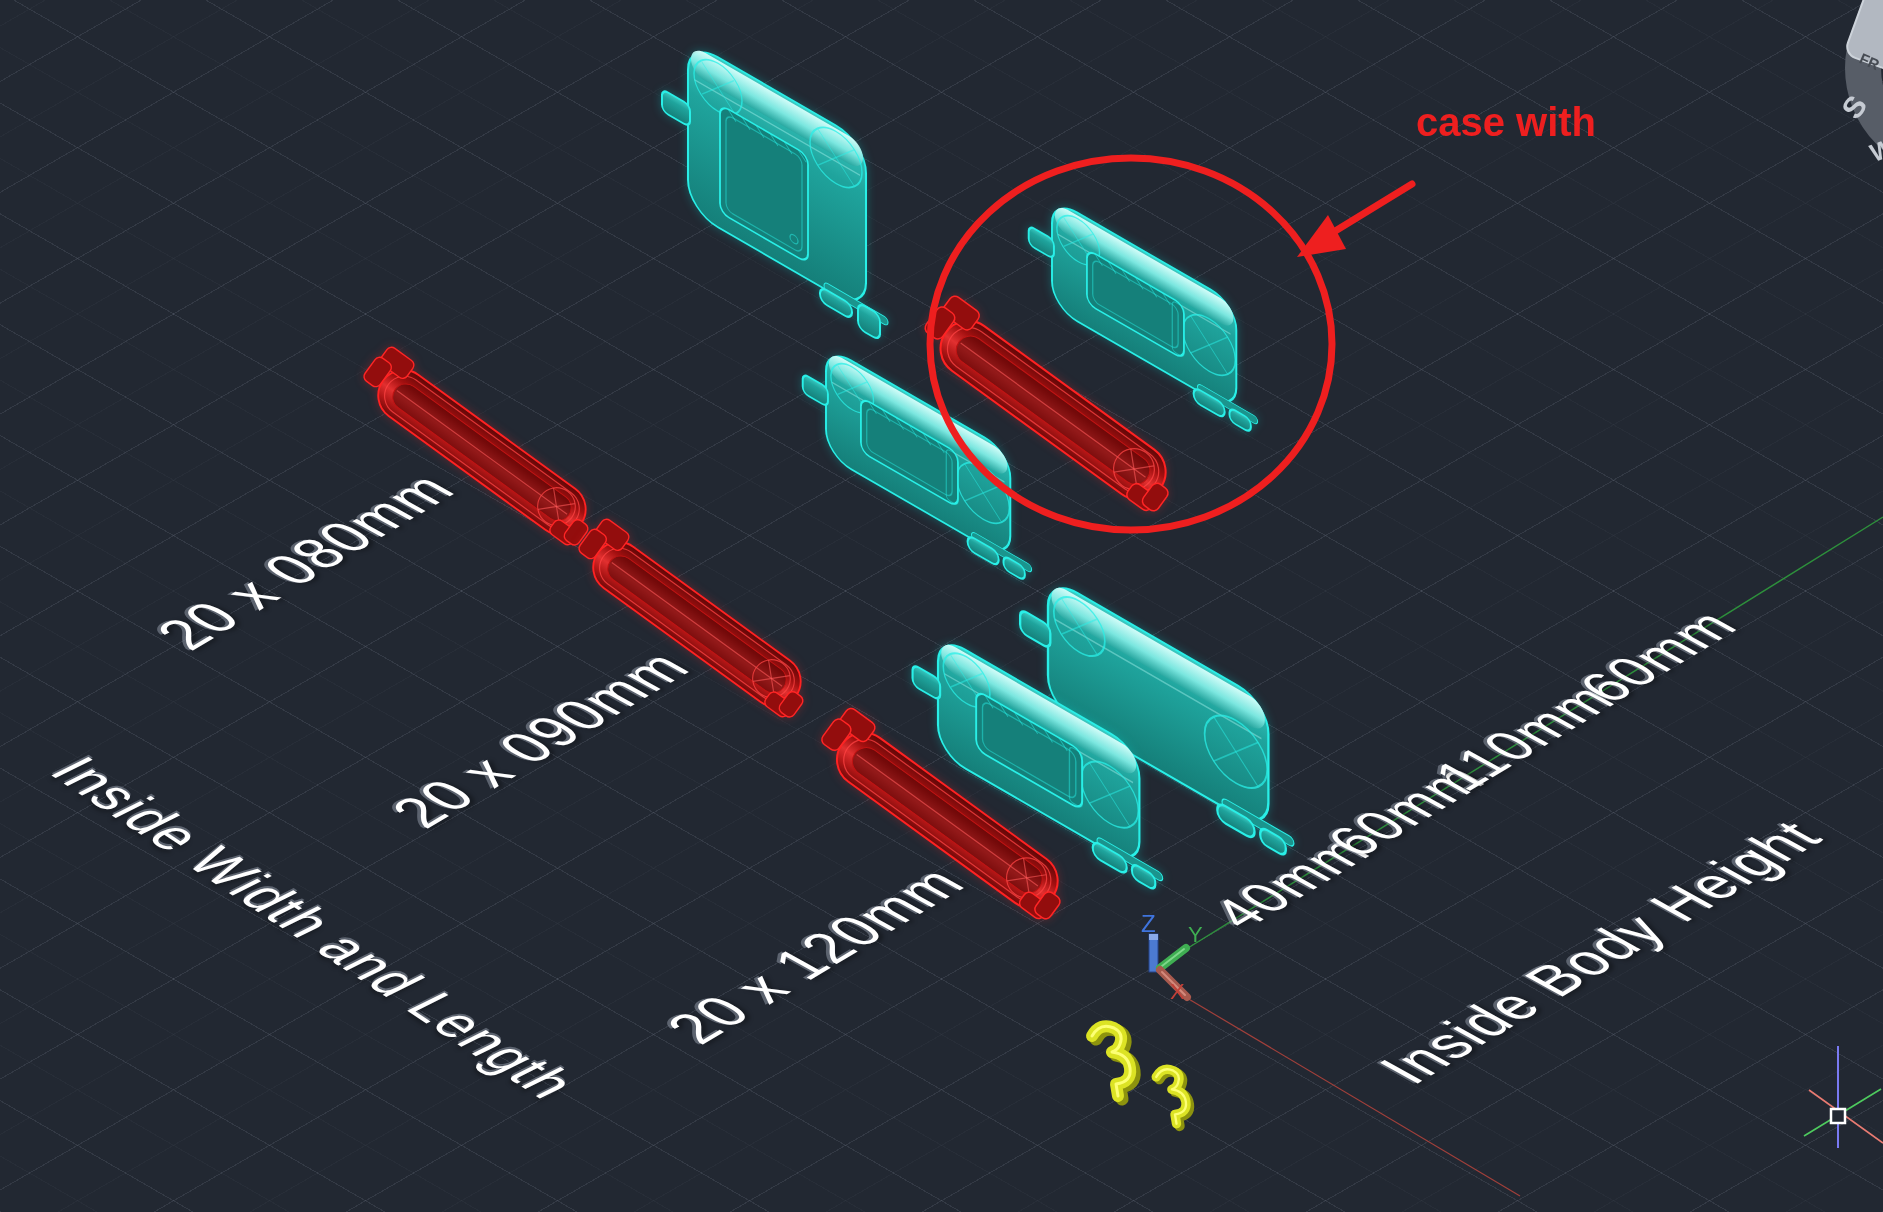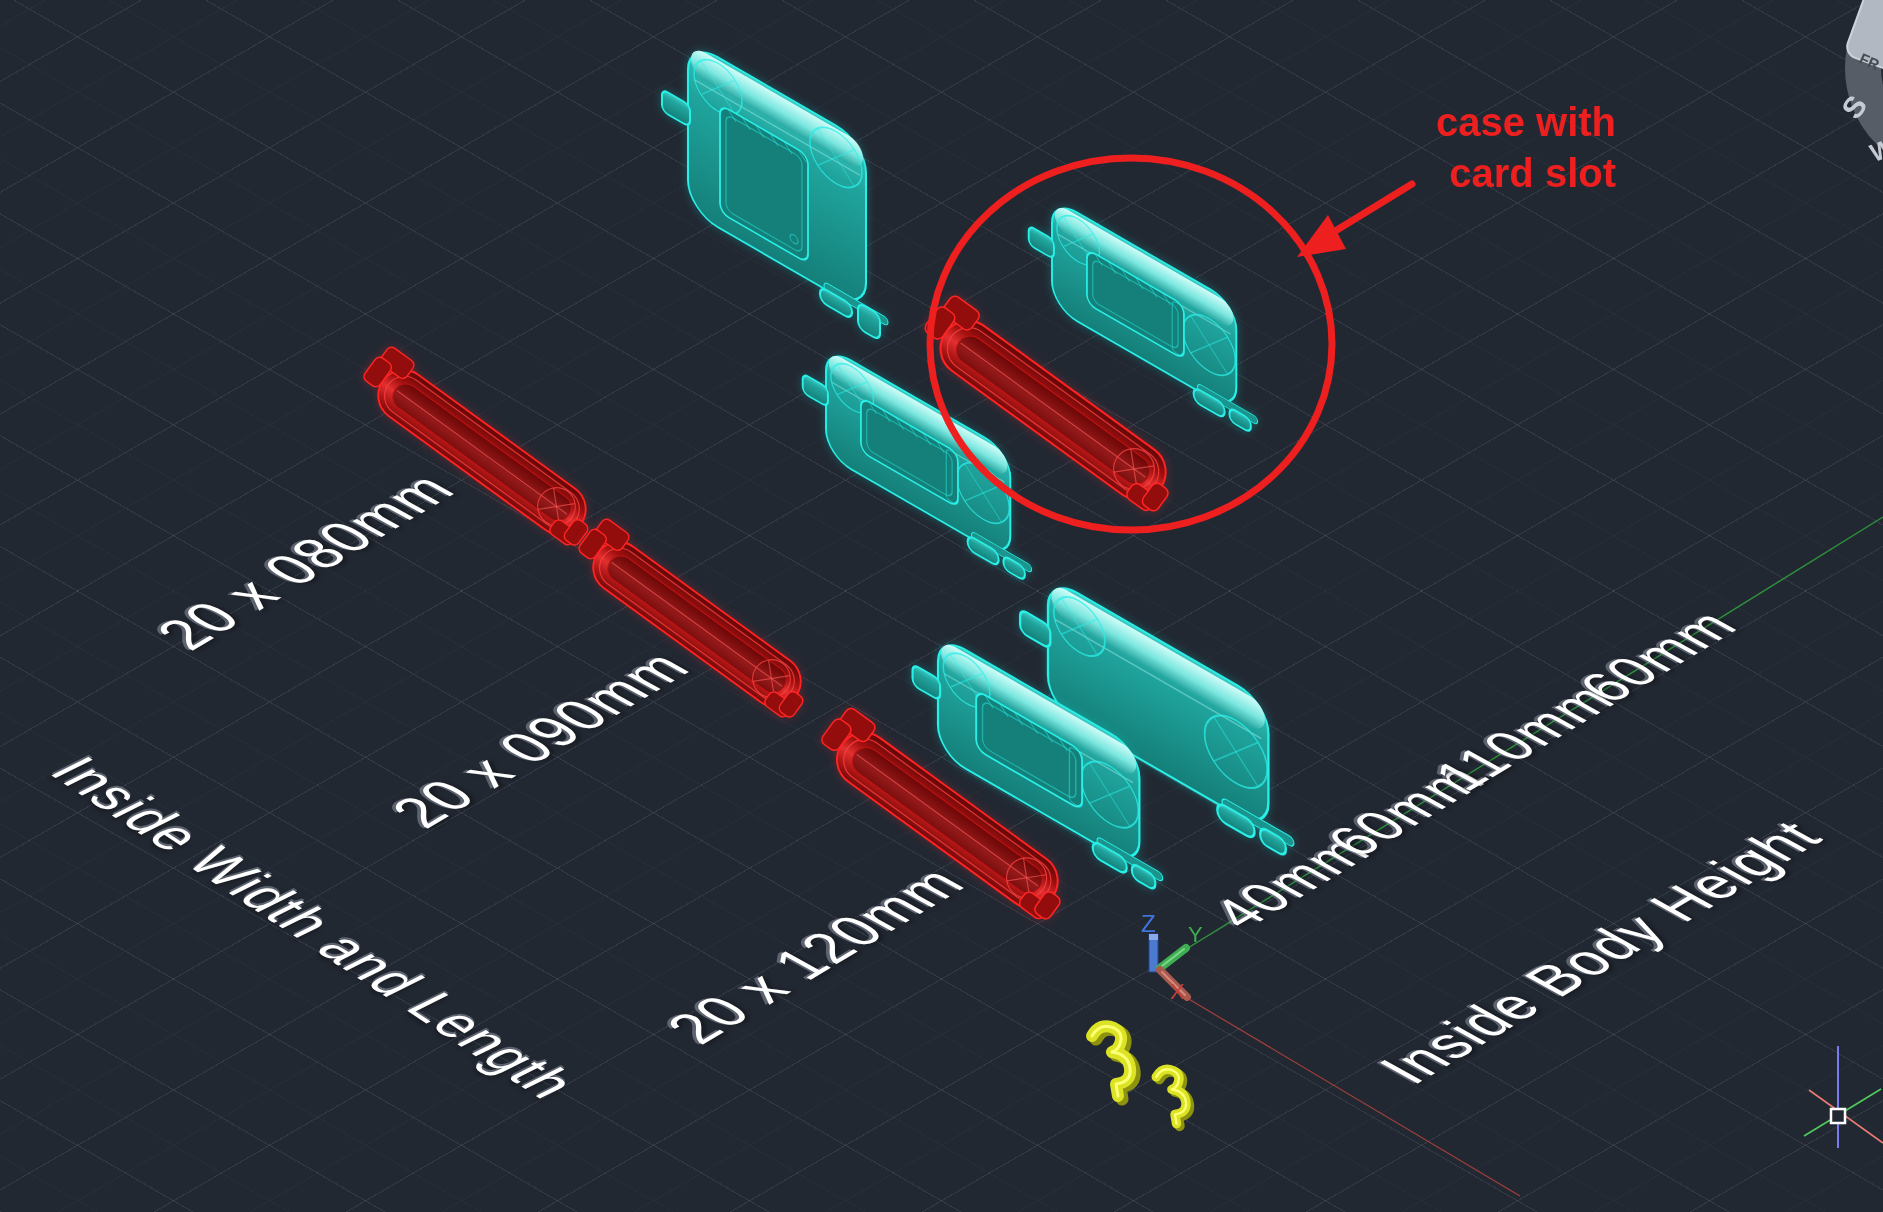--- a/index.html
+++ b/index.html
@@ -41,21 +41,21 @@
     position:absolute;white-space:nowrap;color:#ffffff;
     font-family:"Liberation Sans", sans-serif;
     transform-origin:0 0;letter-spacing:1.5px;
     text-shadow:-2px -2px 0 rgba(150,158,172,.5), 2px 3px 4px rgba(0,0,0,.35);
   }
   .iso-up{transform:rotate(-31deg) skewX(30deg);}
   .iso-down{transform:rotate(33.5deg) skewX(-30deg);}
   .sz54{font-size:54px;}
   .sz52{font-size:52px;}
   .callout{
-    position:absolute;left:1396px;top:97px;width:220px;text-align:right;
+    position:absolute;left:1396px;top:97px;width:220px;text-align:center;
     font-size:40px;font-weight:bold;color:#ee1f1f;line-height:1.27;
     font-family:"Liberation Sans", sans-serif;
   }
 </style>
 </head>
 <body>
 
 <div class="stage">
 
   <svg class="scene" width="1883" height="1212" viewBox="0 0 1883 1212">
@@ -234,16 +234,15 @@
   <div class="lbl iso-up sz54" style="left:650px;top:1018px">20 x 120mm</div>
   <div class="lbl iso-down sz52" style="left:97px;top:748px">Inside Width and Length</div>
   <div class="lbl iso-up sz52" style="left:1196px;top:904px">40mm</div>
   <div class="lbl iso-up sz52" style="left:1311px;top:832px">60mm</div>
   <div class="lbl iso-up sz52" style="left:1418px;top:766px">110mm</div>
   <div class="lbl iso-up sz52" style="left:1563px;top:678px">60mm</div>
   <div class="lbl iso-up sz54" style="left:1363px;top:1058px">Inside Body Height</div>
 
   <div class="callout">
     <div>case with</div>
-    <div>card slot</div>
   </div>
 
 </div>
 
 </body></html>

